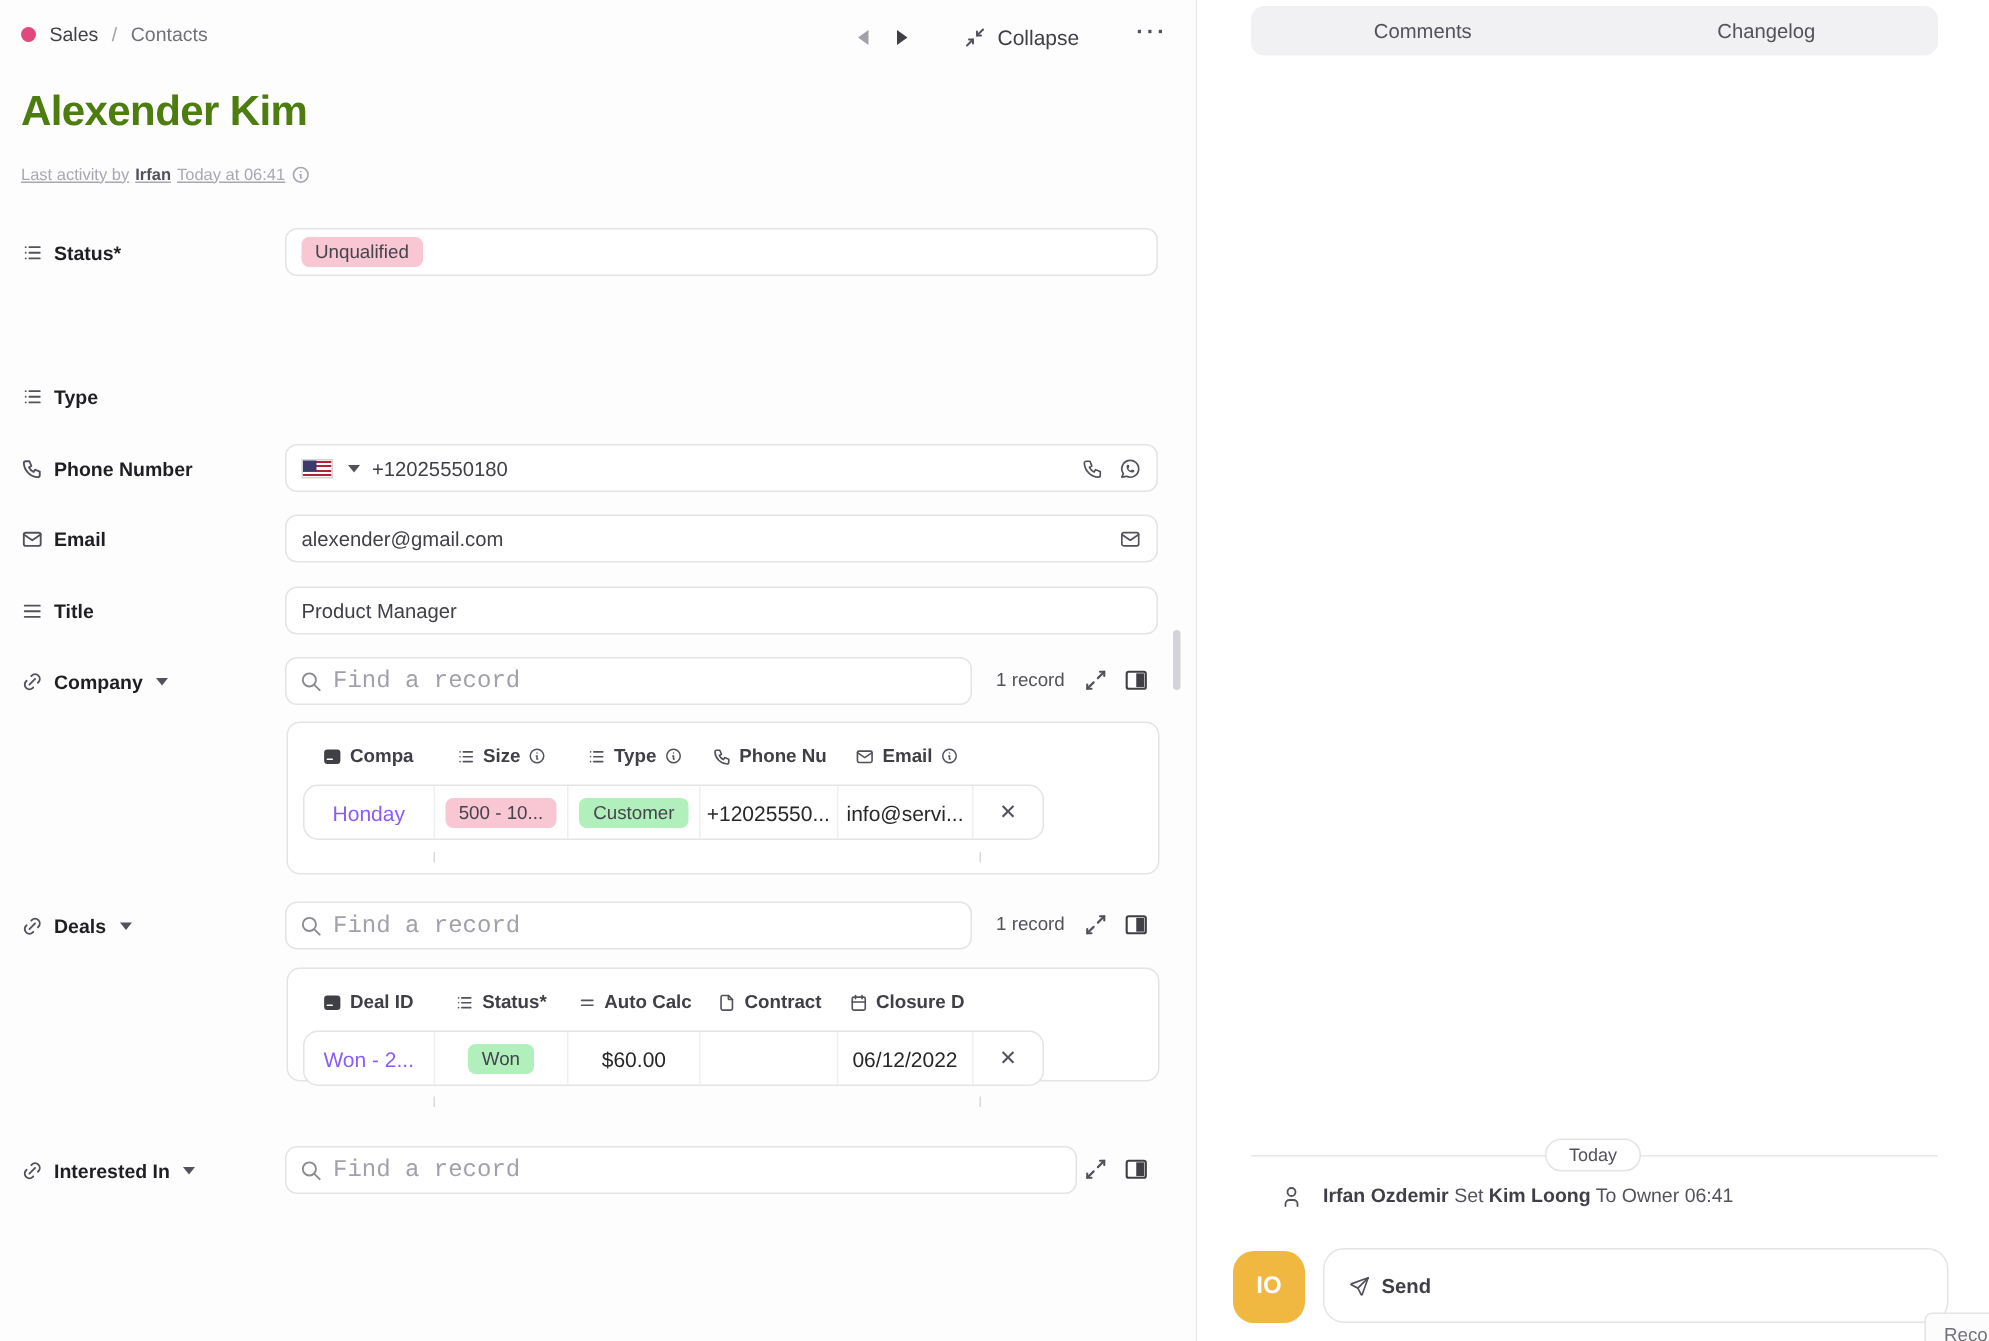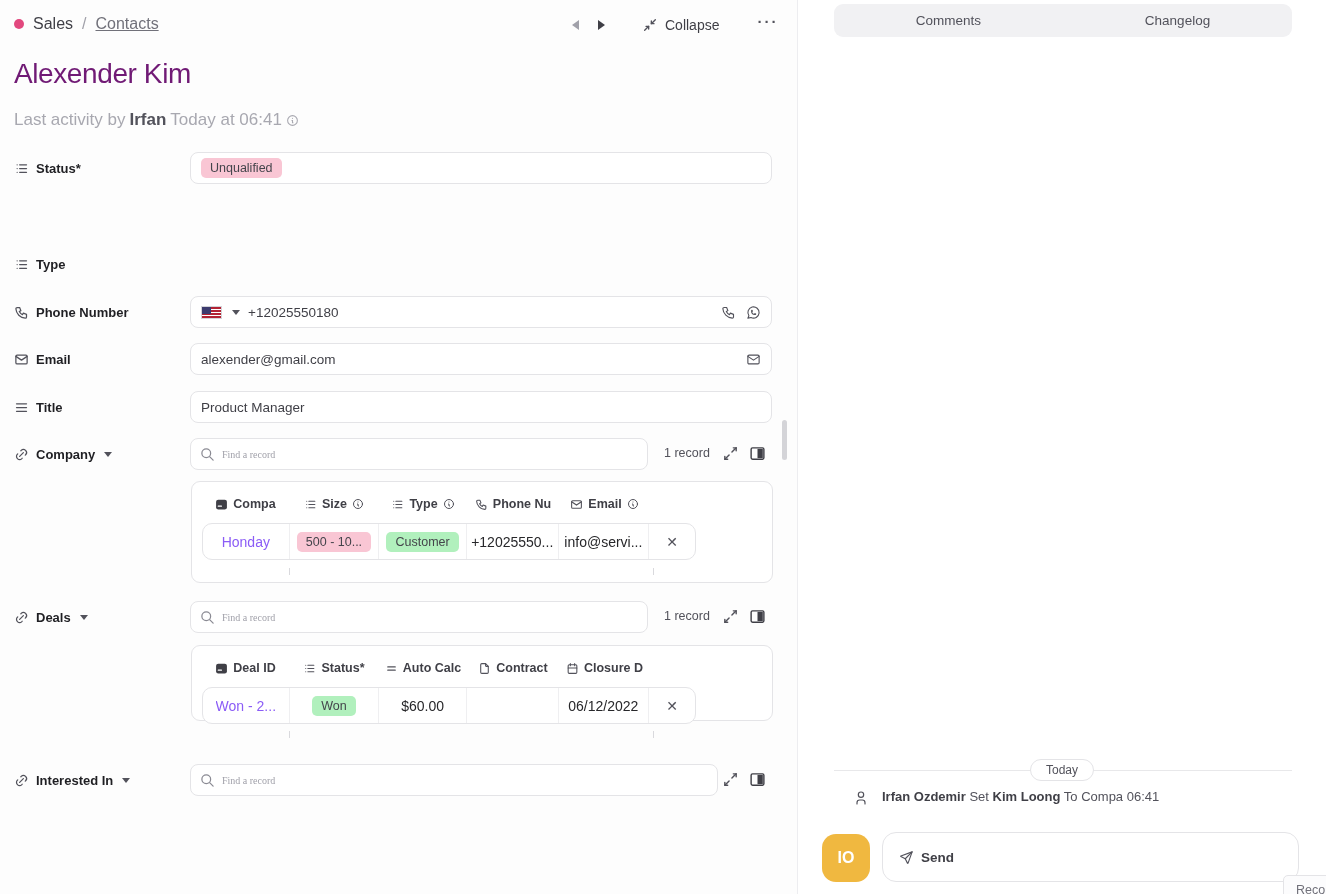--- a/index.html
+++ b/index.html
@@ -4,53 +4,53 @@
 <style>
   * { margin:0; padding:0; box-sizing:border-box; }
   html,body { width:1326px; height:894px; overflow:hidden; background:#fff;
     font-family:"Liberation Sans","DejaVu Sans",sans-serif; color:#27272a; }
   .icon { display:inline-flex; flex:none; align-items:center; justify-content:center; color:#52525b; }
   .icon svg { display:block; }
 
   
   .left-panel { position:absolute; left:0; top:0; width:797px; height:894px; background:#fdfdfd; }
 
-  .crumbs { position:absolute; left:14px; top:15px; display:flex; align-items:center; gap:9px; font-size:16px; }
+  .crumbs { position:absolute; left:14px; top:15px; display:flex; align-items:center; gap:9px; font-size:13px; }
   .crumb-dot { width:10px; height:10px; border-radius:50%; background:#e2487e; }
   .crumb-base { color:#3f3f46; }
   .crumb-sep { color:#a1a1aa; }
-  .crumb-cur { color:#71717a;text-decoration:underline; }
+  .crumb-cur { color:#71717a; }
 
   .lp-toolbar { position:absolute; top:13px; left:562px; display:flex; height:24px; }
   .nav-arrow { width:26px; height:24px; display:flex; align-items:center; justify-content:center; cursor:pointer; }
   .tri-left { width:0; height:0; border-top:5px solid transparent; border-bottom:5px solid transparent; border-right:7px solid #a1a1aa; }
   .tri-right { width:0; height:0; border-top:5px solid transparent; border-bottom:5px solid transparent; border-left:7px solid #3f3f46; }
   .collapse-btn { display:flex; align-items:center; gap:7px; margin-left:28px; color:#3f3f46; font-size:14px; cursor:pointer; }
   .more-btn { margin-left:38px; color:#52525b; font-size:15px; font-weight:700; letter-spacing:2px; cursor:pointer; }
 
-  .page-title { position:absolute; left:14px; top:58px; font-size:28px; font-weight:400; letter-spacing:-0.4px; color:#701a75; }
-  .subtitle { position:absolute; left:14px; top:110px; display:flex; align-items:center; gap:4px; font-size:17px; color:#a8a8b0; }
+  .page-title { position:absolute; left:14px; top:58px; font-size:28px; font-weight:700; letter-spacing:-0.4px; color:#4d7c0f; }
+  .subtitle { position:absolute; left:14px; top:110px; display:flex; align-items:center; gap:4px; font-size:11px; color:#a8a8b0;text-decoration:underline; }
   .subtitle b { color:#52525b; }
 
   .field-row { position:absolute; left:0; width:786px; height:32px; }
   .field-label { position:absolute; left:14px; top:0; height:32px; display:flex; align-items:center; gap:7px; font-size:13px; font-weight:600; color:#1f1f23; }
   .caret { width:0; height:0; border-left:4.5px solid transparent; border-right:4.5px solid transparent; border-top:5.5px solid #52525b; margin-left:2px; }
   .box { position:absolute; left:190px; top:0; width:582px; height:32px; background:#fff; border:1px solid #e4e4e7; border-radius:8px; display:flex; align-items:center; padding:0 10px; gap:8px; }
   .value-text { font-size:13.5px; color:#3f3f46; }
   .pill { display:inline-block; padding:3px 9px; border-radius:5px; font-size:12.5px; color:#44444b; max-width:100%; overflow:hidden; text-overflow:ellipsis; white-space:nowrap; }
   .pill-pink { background:#f9c6d4; }
   .pill-green { background:#b1f0bd; }
   .avatar-sm { width:20px; height:20px; border-radius:50%; background:#d8396f; color:#fff; font-size:9px; font-weight:700; display:flex; align-items:center; justify-content:center; }
   .box-right-icons { margin-left:auto; display:flex; align-items:center; gap:10px; }
 
   .flag { position:relative; width:21px; height:13px; background:repeating-linear-gradient(to bottom,#b22234 0 1.5px,#fff 1.5px 3px); border:0.5px solid #d4d4d8; flex:none; }
   .flag-canton { position:absolute; left:0; top:0; width:9px; height:7px; background:#3c3b6e; }
 
   .search-box { position:absolute; left:190px; top:0; height:32px; background:#fff; border:1px solid #e4e4e7; border-radius:8px; display:flex; align-items:center; padding:0 9px; gap:7px; }
-  .search-box input { border:none; outline:none; flex:1; font-size:10px; color:#0369a1; background:transparent; font-family:Liberation Serif, serif; }
+  .search-box input { border:none; outline:none; flex:1; font-size:16px; color:#0369a1; background:transparent; font-family:Liberation Mono, monospace; }
   .search-box input::placeholder { color:#a1a1aa; }
   .record-count { position:absolute; top:8px; font-size:12.5px; color:#52525b; white-space:nowrap; }
 
   .link-card { position:absolute; left:191px; width:582px; background:#fff; border:1px solid #e4e4e7; border-radius:9px; }
   .lc-headers { position:absolute; left:10px; top:12px; height:20px; display:flex; }
   .lc-hcell { display:flex; align-items:center; justify-content:center; gap:5px; font-size:12.5px; font-weight:700; color:#3f3f46; overflow:hidden; white-space:nowrap; }
   .lc-row { position:absolute; left:10px; top:41px; width:494px; height:37px; border:1px solid #e4e4e7; border-radius:10px; display:flex; overflow:hidden; background:#fff; }
   .lc-cell { display:flex; align-items:center; justify-content:center; border-right:1px solid #efeff1; padding:0 6px; overflow:hidden; white-space:nowrap; font-size:14px; color:#27272a; }
   .lc-cell:last-child { border-right:none; }
   .link-name { text-decoration:underline; text-underline-offset:3px; font-weight:500; color:#8b5cf6; overflow:hidden; text-overflow:ellipsis; }
@@ -531,21 +531,21 @@
     <span class="icon" style="margin-top:1px">
         <svg width="16" height="16" viewBox="0 0 24 24" fill="none" stroke="currentColor" stroke-width="1.8" stroke-linecap="round">
           <circle cx="12" cy="7" r="4"></circle>
           <path d="M6 21v-2a4 4 0 0 1 4 -4h4a4 4 0 0 1 4 4v2"></path>
         </svg>
       </span>
     <span>
       <b>Irfan Ozdemir</b>
       <span>Set</span>
       <b>Kim Loong</b>
-      <span>To Compa</span>
+      <span>To Owner</span>
       <span>06:41</span>
     </span>
   </div>
 
   <div class="comment-avatar">IO</div>
   <div class="comment-box">
     <span class="send-btn">
       <span class="icon">
           <svg width="15" height="15" viewBox="0 0 24 24" fill="none" stroke="currentColor" stroke-width="1.8" stroke-linecap="round" stroke-linejoin="round">
             <path d="M10 14l11 -11"></path>

